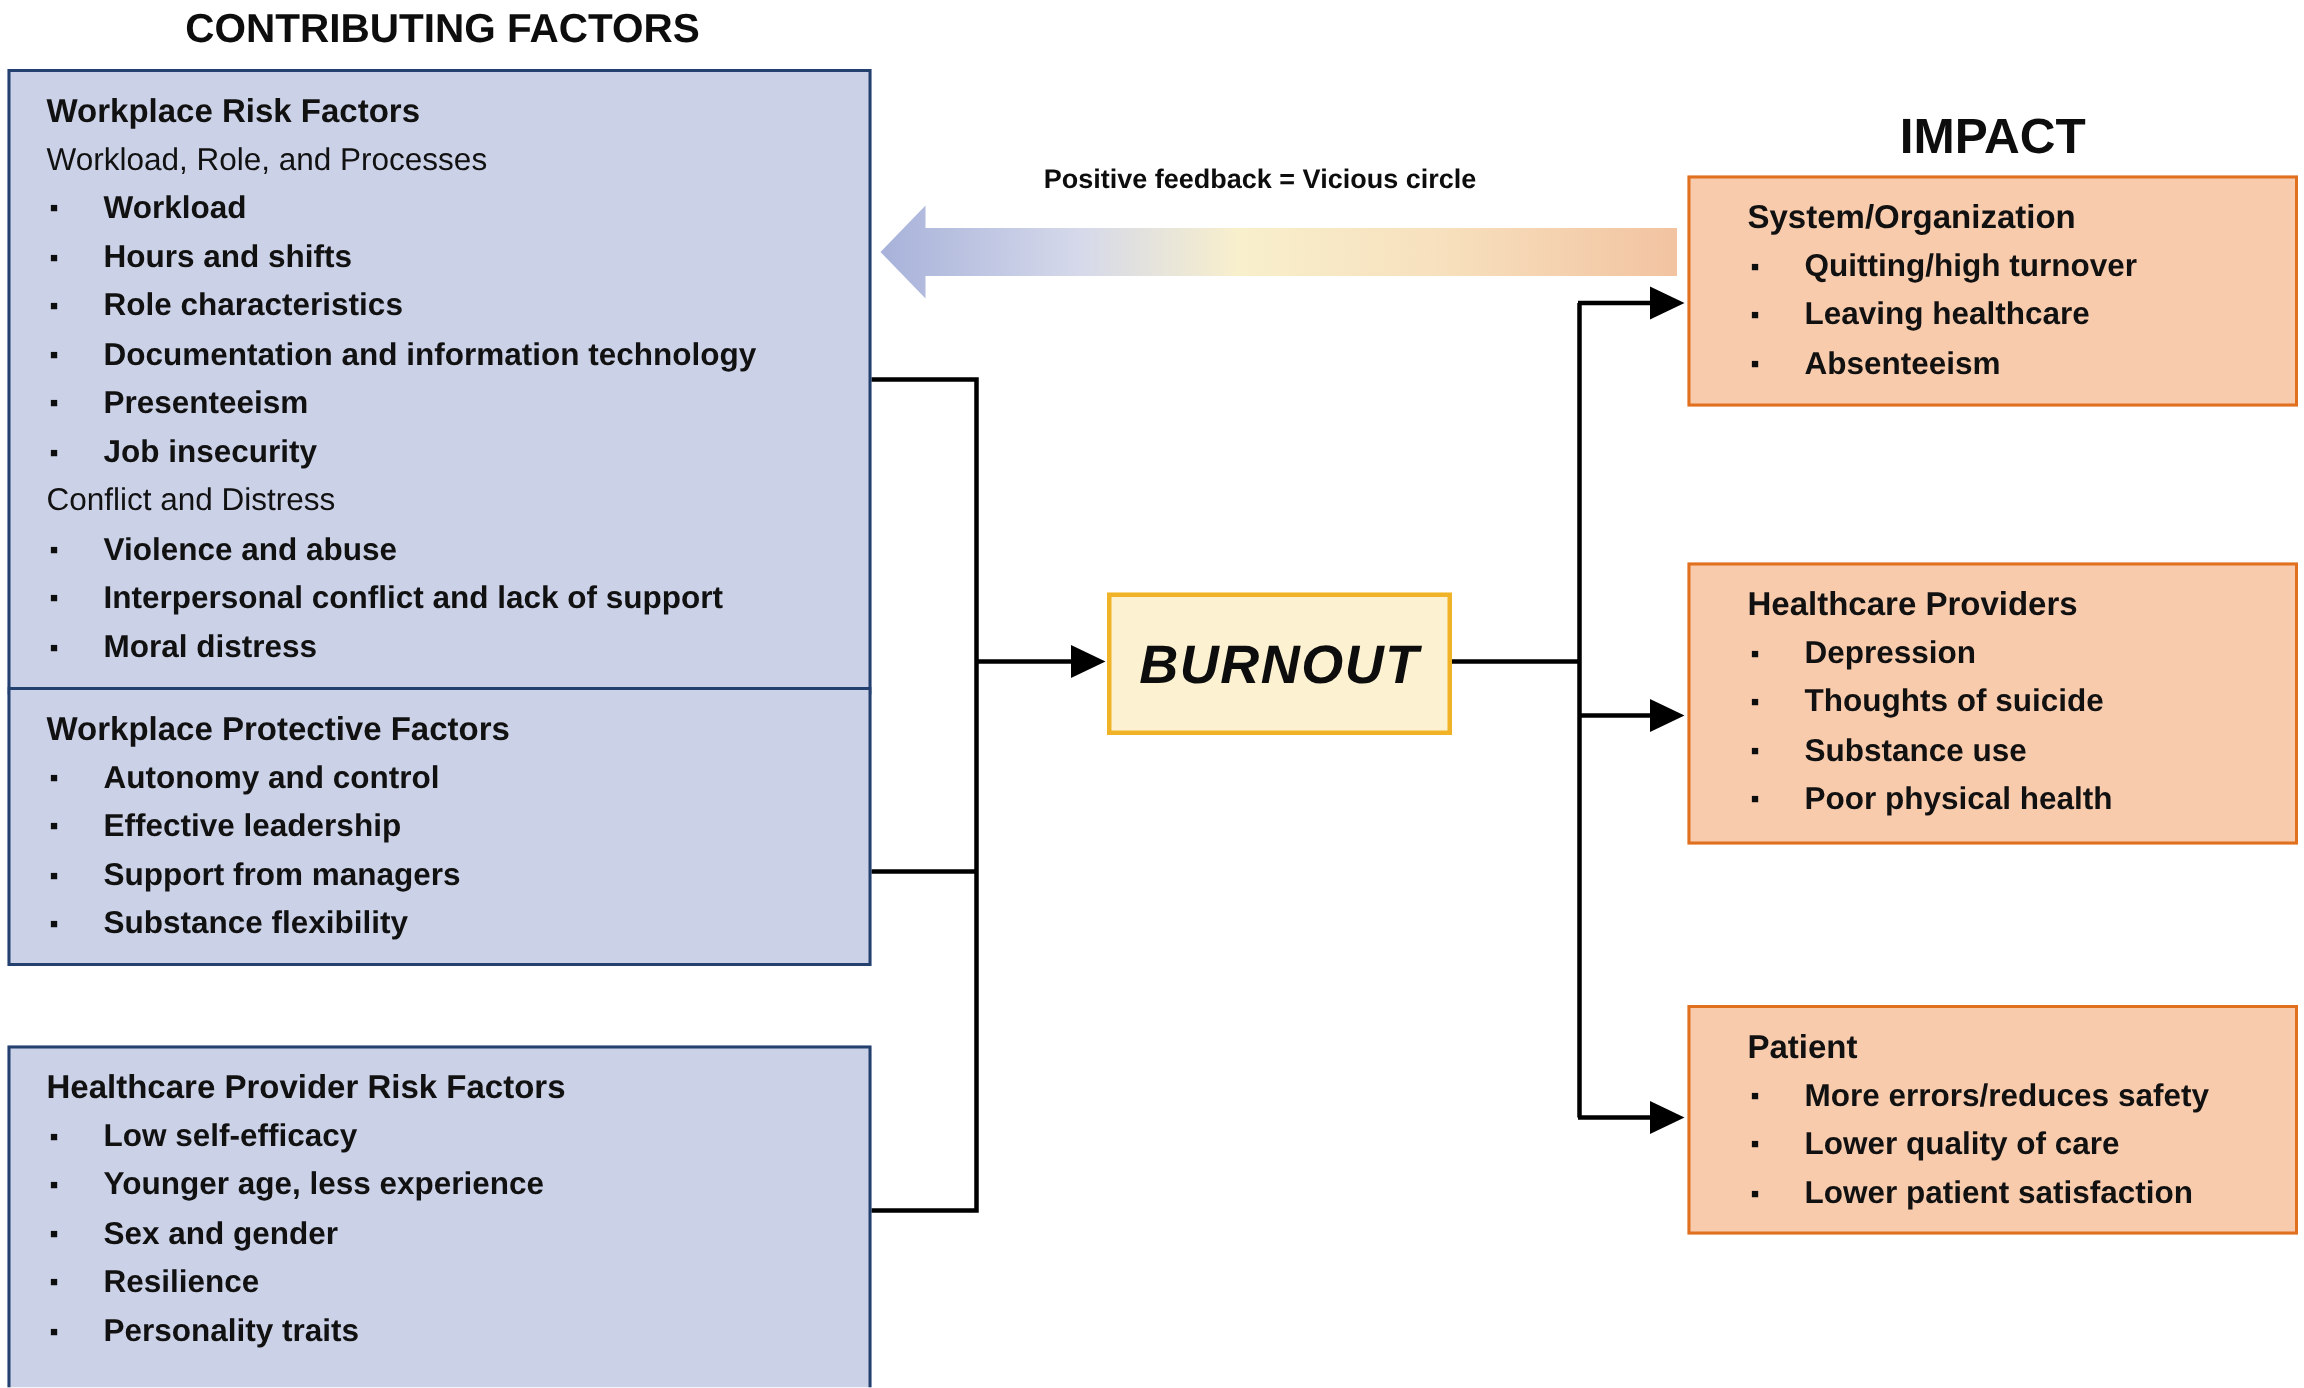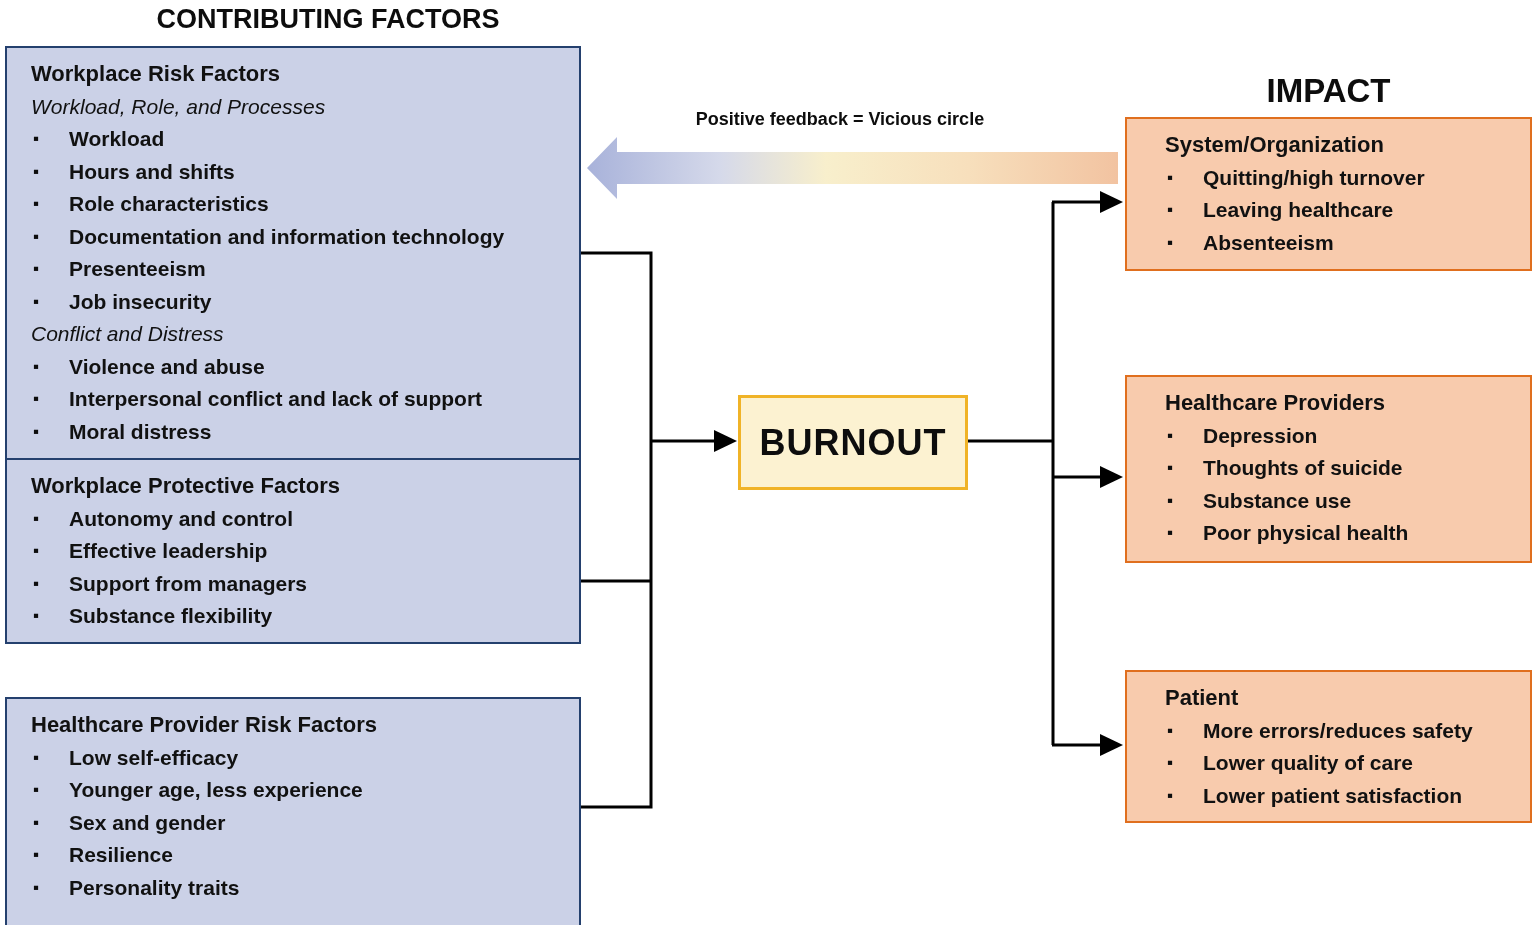--- a/index.html
+++ b/index.html
@@ -1,51 +1,51 @@
 <!DOCTYPE html>
 <html><head>
 <meta charset="utf-8">
 <style>
   html,body{margin:0;padding:0;background:#ffffff;}
   .canvas{
     position:relative;width:1536px;height:925px;background:#ffffff;overflow:hidden;
     font-family:"Liberation Sans",sans-serif;color:#111111;
   }
   .heading{position:absolute;font-weight:bold;color:#0d0d0d;white-space:nowrap;}
-  .heading-contrib{left:0;top:4px;width:590px;text-align:center;font-size:27px;margin-left:33px;}
+  .heading-contrib{left:0;top:4px;width:590px;text-align:center;font-size:27px;}
   .heading-impact{left:1125px;top:72px;width:407px;text-align:center;font-size:33px;}
   .feedback-label{
     position:absolute;left:570px;top:109px;width:540px;text-align:center;
     font-size:18px;font-weight:bold;color:#0d0d0d;white-space:nowrap;
   }
   .connectors{position:absolute;left:0;top:0;width:1536px;height:925px;}
   .box{position:absolute;box-sizing:border-box;}
   .lbox{
     left:5px;width:576px;background:#cbd1e7;border:2.5px solid #24406e;
     padding:10px 20px 8px 24px;
   }
   .obox{
     left:1125px;width:407px;background:#f8cbad;border:2.5px solid #e06f1e;
     padding:10px 16px 8px 38px;
   }
   .btitle{font-size:22px;font-weight:bold;line-height:32.5px;}
-  .subhead{font-size:21px;font-style:italic;line-height:32.5px;}
+  .subhead{font-size:21px;line-height:32.5px;}
   ul.blist{margin:0;padding:0;list-style:none;font-weight:bold;}
   li.bitem{
     position:relative;padding-left:38px;font-size:21px;line-height:32.5px;
   }
   li.bitem::before{
     content:"▪";position:absolute;left:2px;top:0;font-size:17px;line-height:32.5px;color:#0d0d0d;
   }
   .burnout{
     position:absolute;left:738px;top:395px;width:230px;height:95px;
     background:#fcf2d1;border:3px solid #f0b327;box-sizing:border-box;
     display:flex;align-items:center;justify-content:center;
   }
-  .burnout-label{font-size:36px;font-weight:bold;letter-spacing:1px;color:#0d0d0d;}
+  .burnout-label{font-size:36px;font-weight:bold;letter-spacing:1px;color:#0d0d0d;font-style:italic;}
 </style>
 </head>
 <body>
 
 <div class="canvas">
 
   <svg class="connectors" viewBox="0 0 1536 925">
     <defs>
       <linearGradient id="fbgrad" x1="0%" y1="0%" x2="100%" y2="0%">
         <stop offset="0%" stop-color="#a8b2da"></stop>

